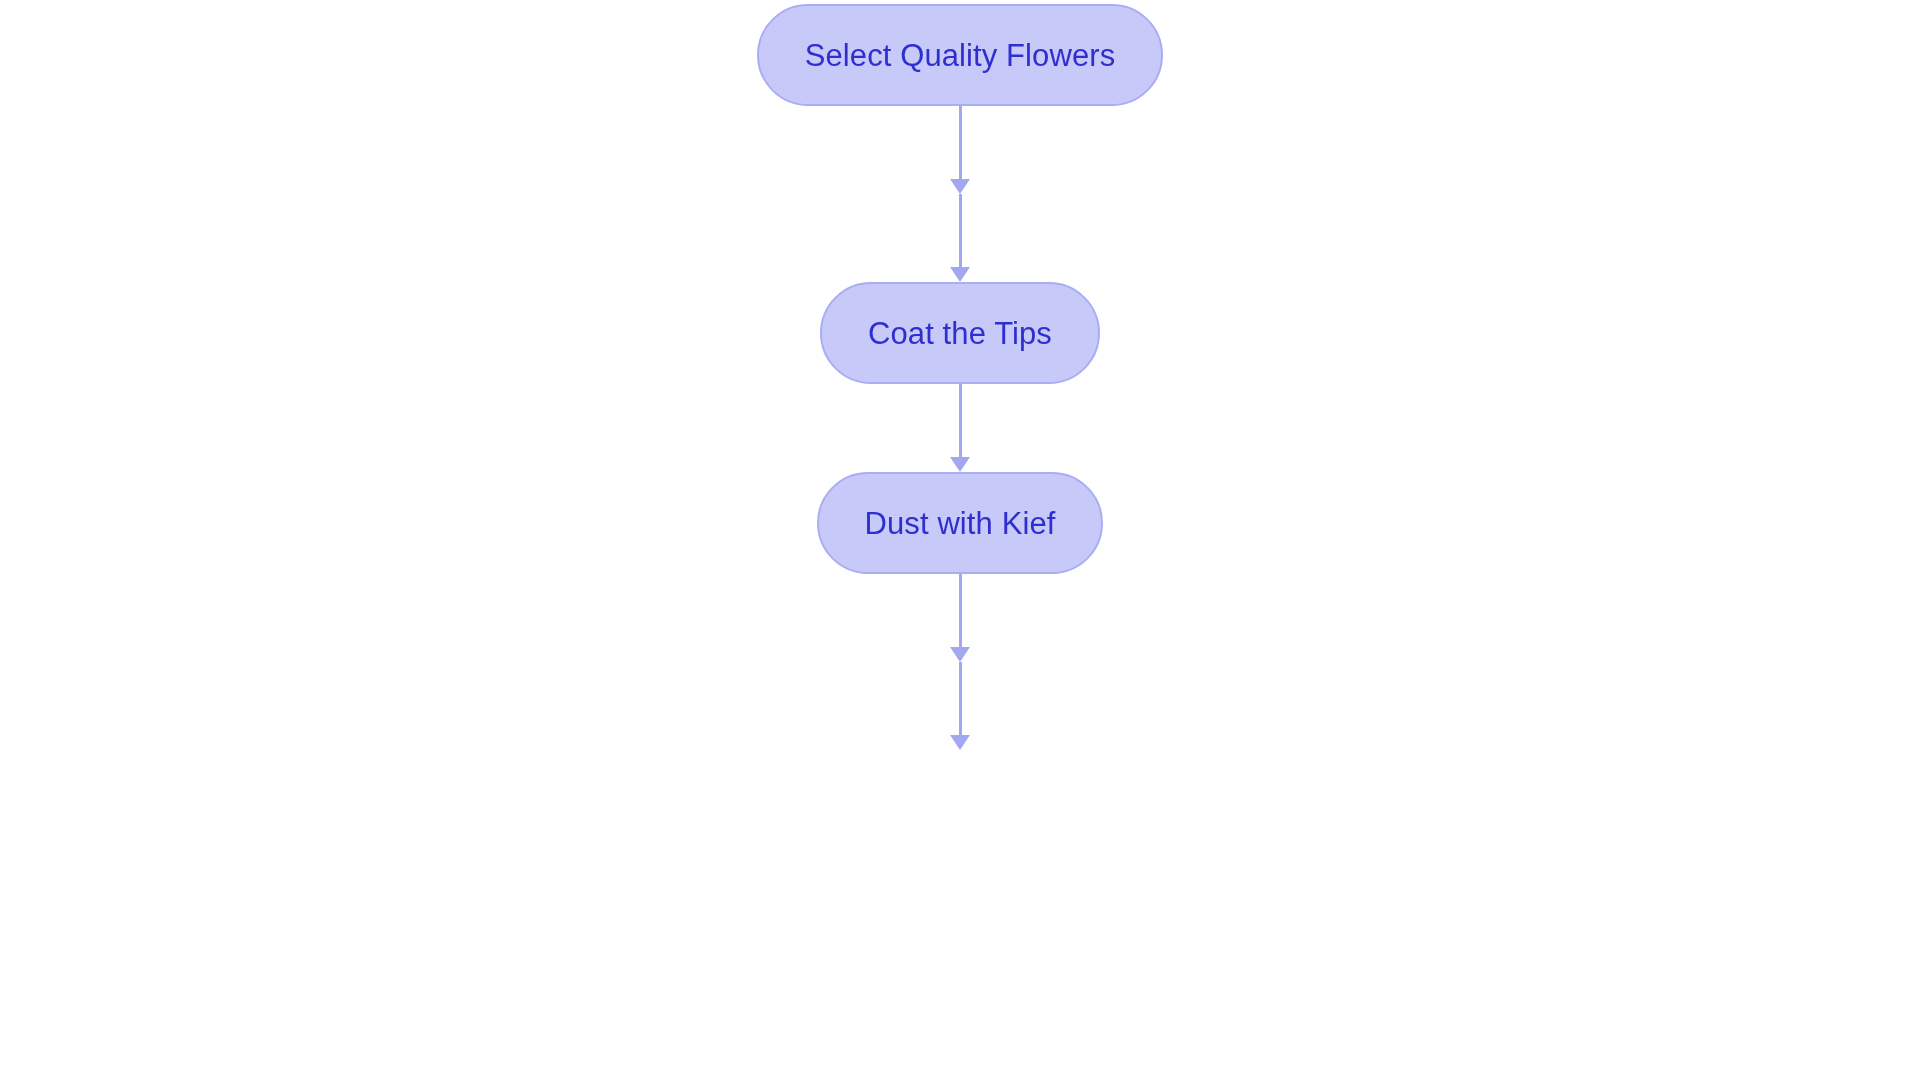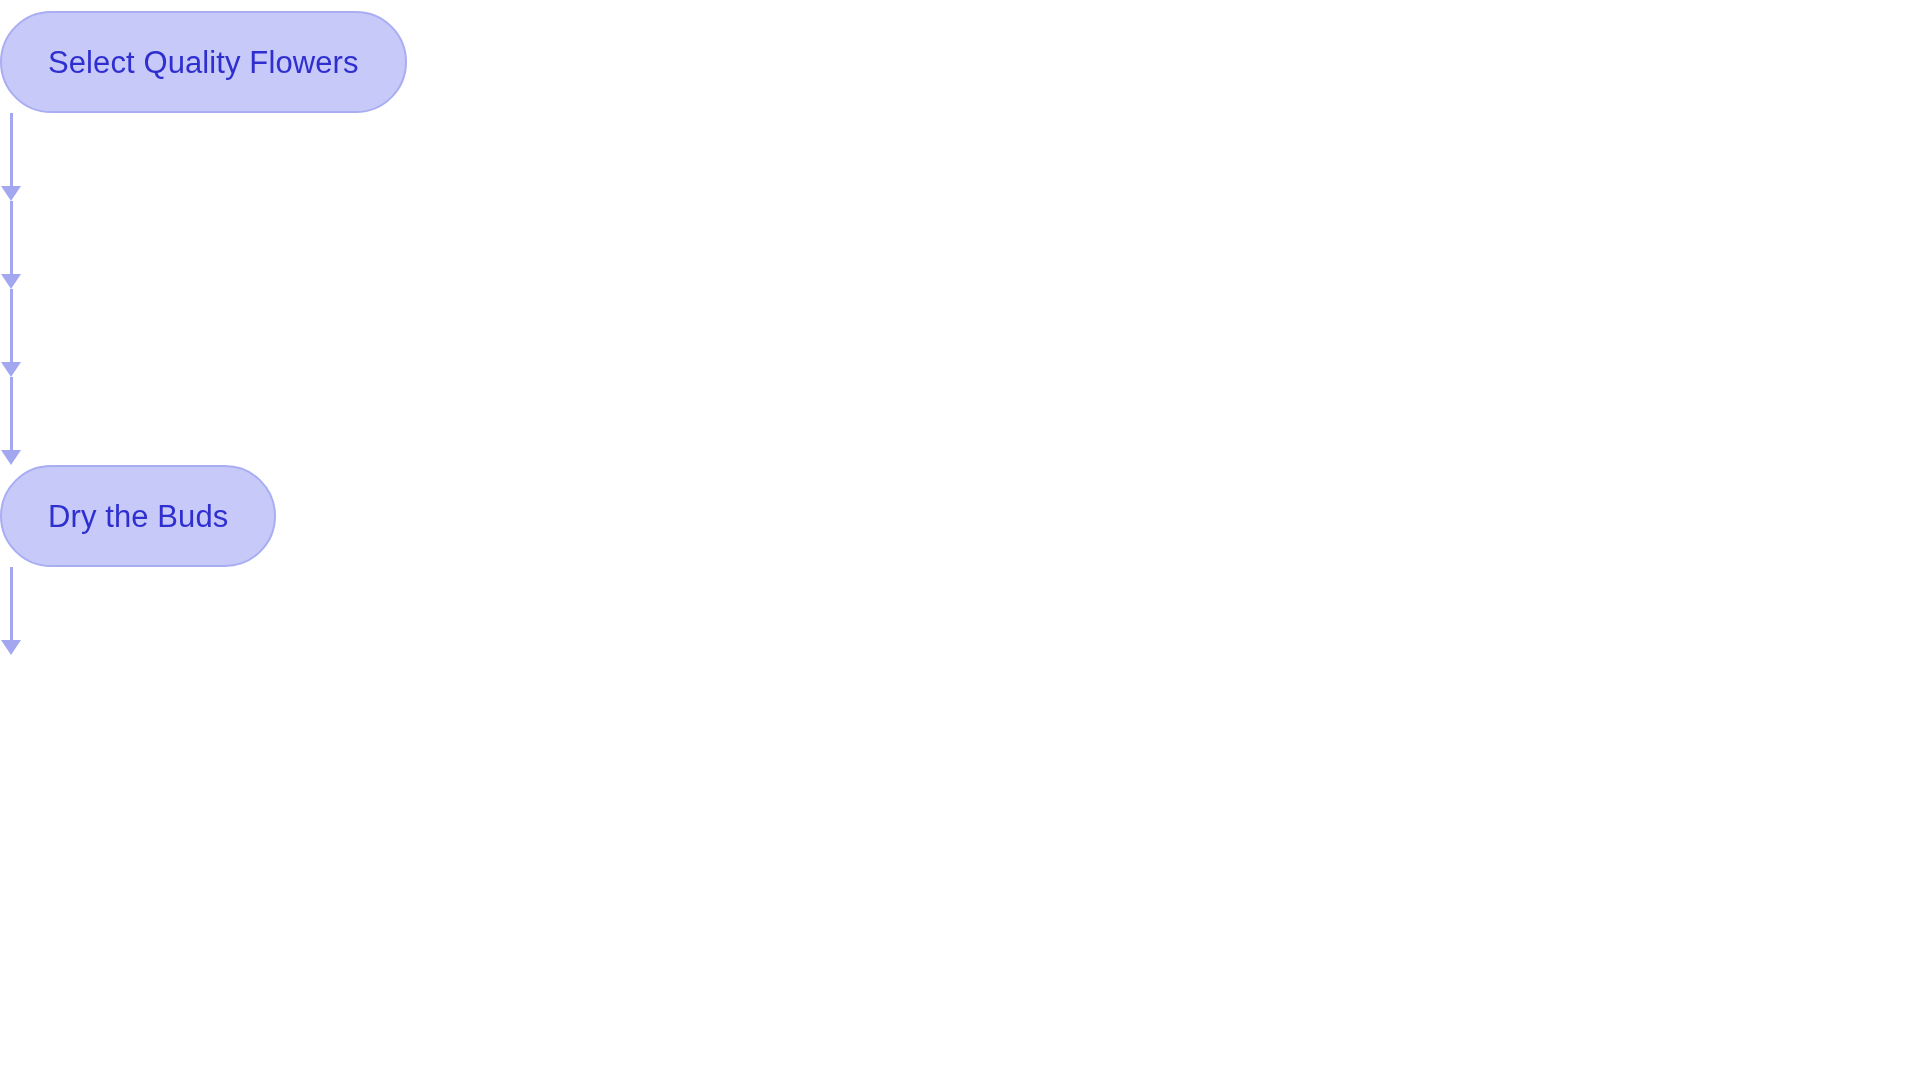--- a/index.html
+++ b/index.html
@@ -23,23 +23,23 @@
   }
 
   .flow-column {
     position: absolute;
     left: 0;
     top: 0;
     width: 1920px;
     height: 816px;
     display: flex;
     flex-direction: column;
-    align-items: flex-start;
+    align-items: center;
     justify-content: flex-start;
-    padding-top: 11px;
+    padding-top: 4px;
     box-sizing: border-box;
   }
 
   .node {
     position: relative;
     box-sizing: border-box;
     height: 102px;
     background: #c7c9f9;
     border: 2px solid #a9adf2;
     border-radius: 51px;
@@ -99,36 +99,39 @@
       <div class="connector-line"></div>
       <div class="connector-arrow"></div>
     </div>
 
 
     <div class="connector">
       <div class="connector-line"></div>
       <div class="connector-arrow"></div>
     </div>
 
+    <div class="node">
+      <span class="node-label">Coat the Tips</span>
+    </div>
+
+    <div class="connector">
+      <div class="connector-line"></div>
+      <div class="connector-arrow"></div>
+    </div>
+
+    <div class="node">
+      <span class="node-label">Dust with Kief</span>
+    </div>
 
     <div class="connector">
       <div class="connector-line"></div>
       <div class="connector-arrow"></div>
     </div>
 
 
     <div class="connector">
       <div class="connector-line"></div>
       <div class="connector-arrow"></div>
     </div>
 
-    <div class="node">
-      <span class="node-label">Dry the Buds</span>
-    </div>
-
-    <div class="connector">
-      <div class="connector-line"></div>
-      <div class="connector-arrow"></div>
-    </div>
-
 
   </div>
 </div>
 
 </body></html>

